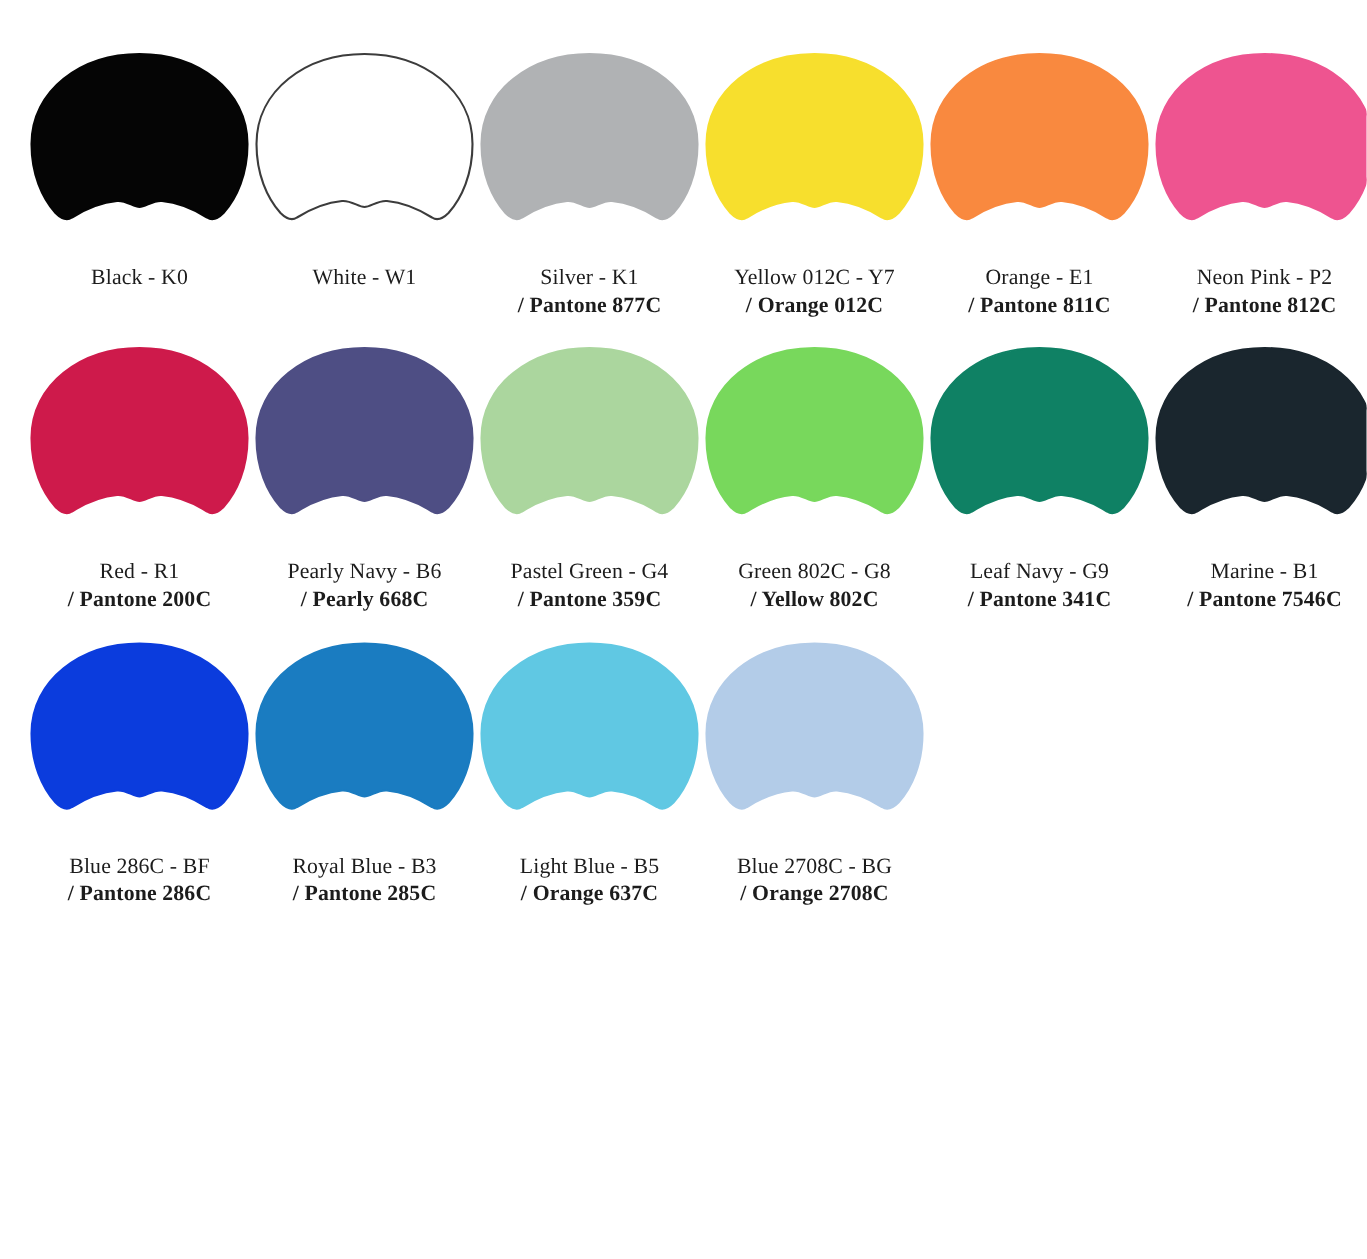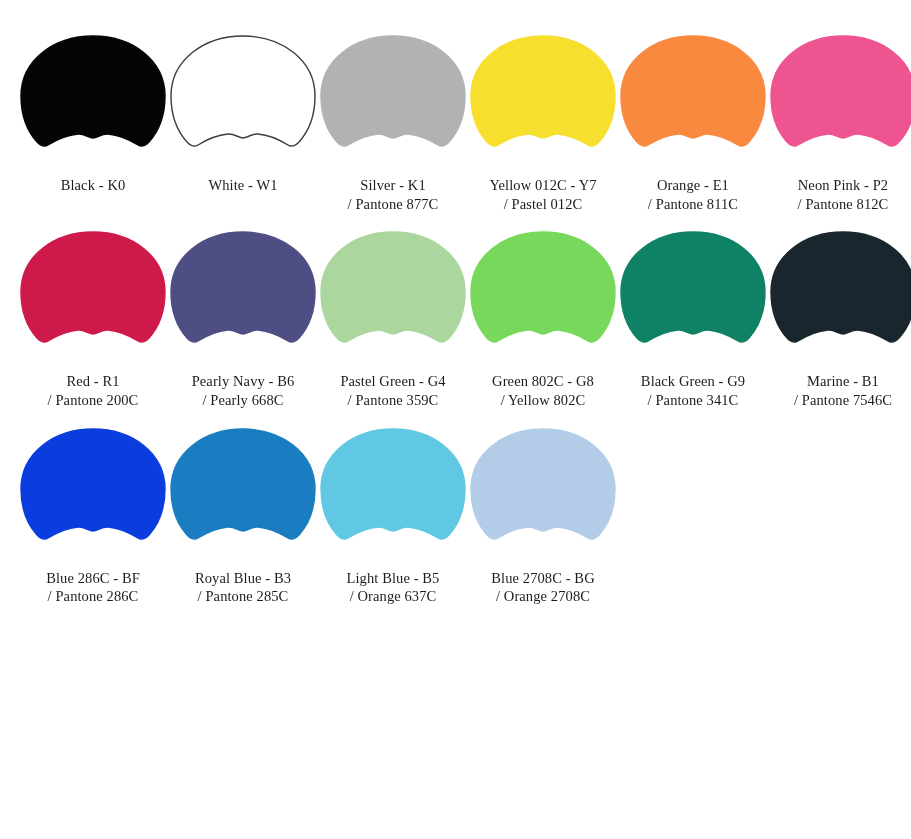--- a/index.html
+++ b/index.html
@@ -58,20 +58,21 @@
     letter-spacing: 0.1px;
     white-space: nowrap;
   }
 
   .cap-name {
     display: block;
   }
 
   .cap-pantone {
     display: block;
+    font-weight: bold;
   }
 
   .cap-pantone:empty {
     display: none;
   }
 </style>
 </head>
 <body>
 
 <div id="swatch-grid">
@@ -107,21 +108,21 @@
       </div>
     </div>
     <div class="swatch-cell">
       <div class="cap-figure">
         <svg viewBox="0 0 150 128" preserveAspectRatio="xMidYMid meet">
           <path d="M 75 2 C 114 2 147 26 147 62 C 147 82 140 98 131 108 C 127 112 123 113 120 111 C 112 106 101 101 90 100 C 84 99.4 79 104 75 104 C 71 104 66 99.4 60 100 C 49 101 38 106 30 111 C 27 113 23 112 19 108 C 10 98 3 82 3 62 C 3 26 36 2 75 2 Z" fill="#f7df2d" stroke="#f7df2d" stroke-width="1.4" stroke-linejoin="round"></path>
         </svg>
       </div>
       <div class="cap-caption">
         <span class="cap-name">Yellow 012C - Y7</span>
-        <span class="cap-pantone">/ Pastel 012C</span>
+        <span class="cap-pantone">/ Orange 012C</span>
       </div>
     </div>
     <div class="swatch-cell">
       <div class="cap-figure">
         <svg viewBox="0 0 150 128" preserveAspectRatio="xMidYMid meet">
           <path d="M 75 2 C 114 2 147 26 147 62 C 147 82 140 98 131 108 C 127 112 123 113 120 111 C 112 106 101 101 90 100 C 84 99.4 79 104 75 104 C 71 104 66 99.4 60 100 C 49 101 38 106 30 111 C 27 113 23 112 19 108 C 10 98 3 82 3 62 C 3 26 36 2 75 2 Z" fill="#f9893f" stroke="#f9893f" stroke-width="1.4" stroke-linejoin="round"></path>
         </svg>
       </div>
       <div class="cap-caption">
         <span class="cap-name">Orange - E1</span>
@@ -183,21 +184,21 @@
         <span class="cap-pantone">/ Yellow 802C</span>
       </div>
     </div>
     <div class="swatch-cell">
       <div class="cap-figure">
         <svg viewBox="0 0 150 128" preserveAspectRatio="xMidYMid meet">
           <path d="M 75 2 C 114 2 147 26 147 62 C 147 82 140 98 131 108 C 127 112 123 113 120 111 C 112 106 101 101 90 100 C 84 99.4 79 104 75 104 C 71 104 66 99.4 60 100 C 49 101 38 106 30 111 C 27 113 23 112 19 108 C 10 98 3 82 3 62 C 3 26 36 2 75 2 Z" fill="#0f8164" stroke="#0f8164" stroke-width="1.4" stroke-linejoin="round"></path>
         </svg>
       </div>
       <div class="cap-caption">
-        <span class="cap-name">Black Green - G9</span>
+        <span class="cap-name">Leaf Navy - G9</span>
         <span class="cap-pantone">/ Pantone 341C</span>
       </div>
     </div>
     <div class="swatch-cell">
       <div class="cap-figure">
         <svg viewBox="0 0 150 128" preserveAspectRatio="xMidYMid meet">
           <path d="M 75 2 C 114 2 147 26 147 62 C 147 82 140 98 131 108 C 127 112 123 113 120 111 C 112 106 101 101 90 100 C 84 99.4 79 104 75 104 C 71 104 66 99.4 60 100 C 49 101 38 106 30 111 C 27 113 23 112 19 108 C 10 98 3 82 3 62 C 3 26 36 2 75 2 Z" fill="#1a262e" stroke="#1a262e" stroke-width="1.4" stroke-linejoin="round"></path>
         </svg>
       </div>
       <div class="cap-caption">

